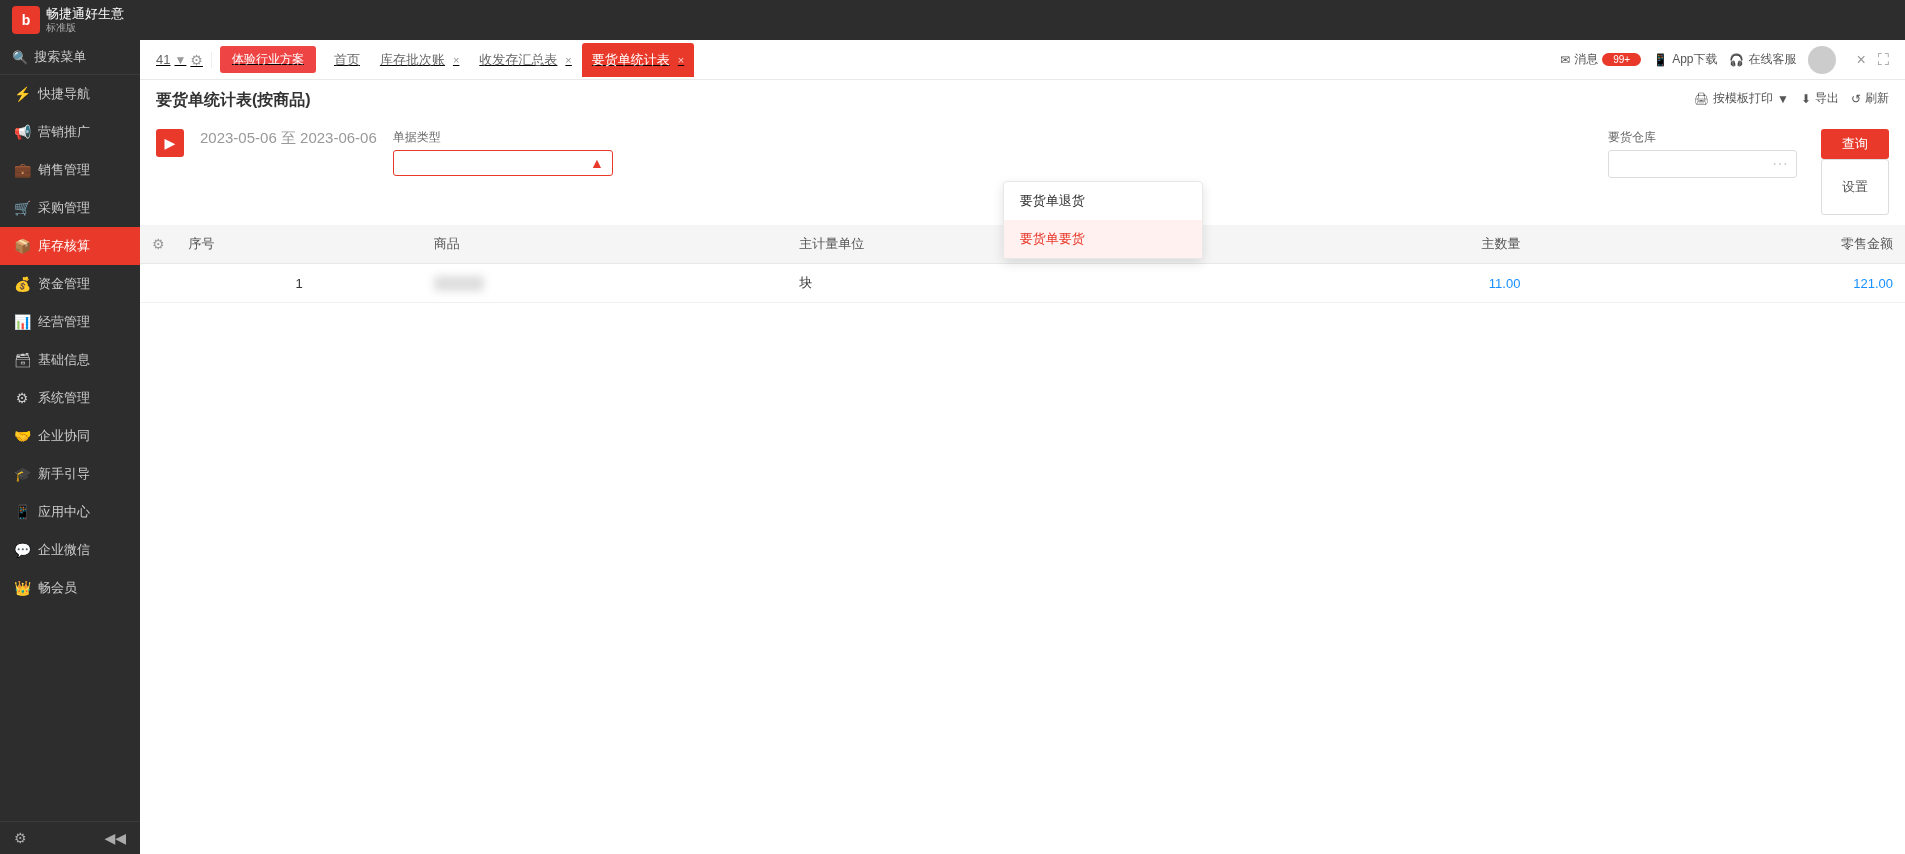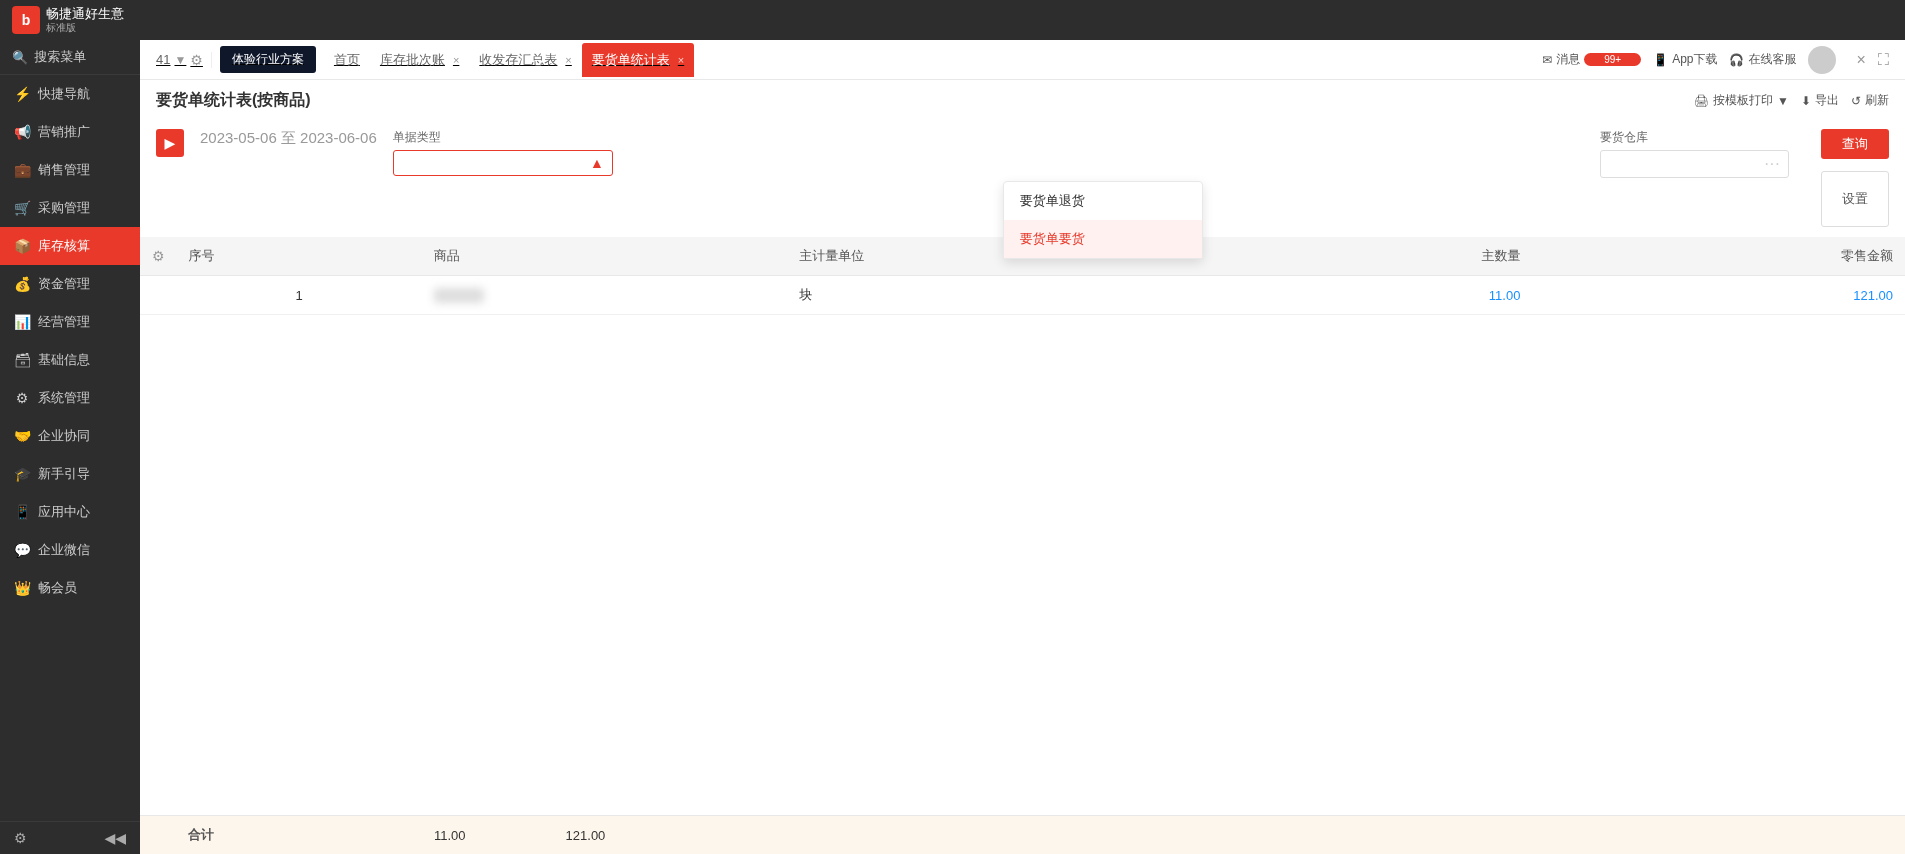--- a/index.html
+++ b/index.html
@@ -146,32 +146,32 @@
       gap: 4px;
       color: #555;
       font-size: 12px;
       cursor: pointer;
     }
     .badge {
       background: #e8392a;
       color: #fff;
       font-size: 10px;
       border-radius: 8px;
-      padding: 1px 20px;
+      padding: 1px 11px;
       min-width: 18px;
       text-align: center;
     }
     .user-avatar {
       width: 28px;
       height: 28px;
       background: #ccc;
       border-radius: 50%;
     }
     .header-btn {
-      background: #0f172a;
+      background: #ef4444;
       color: #fff;
       border: none;
       border-radius: 3px;
       padding: 5px 12px;
       font-size: 12px;
       cursor: pointer;
       white-space: nowrap;
     }
     .tab-nav-close { color: #999; cursor: pointer; font-size: 16px; margin-left: 8px; }
     .tab-expand { color: #999; cursor: pointer; font-size: 16px; }
@@ -188,21 +188,21 @@
     
     .page-header {
       background: #fff;
       padding: 10px 16px 0 16px;
       display: flex;
       flex-direction: column;
       flex-shrink: 0;
     }
     .page-title-row {
       display: flex;
-      align-items: center;
+      align-items: flex-start;
       justify-content: space-between;
       margin-bottom: 8px;
     }
     .page-title {
       font-size: 16px;
       font-weight: bold;
       color: #333;
     }
     .page-actions {
       display: flex;
@@ -573,21 +573,21 @@
         </div>
 
         <div class="filter-group" style="margin-left:auto;">
           <span class="filter-label">要货仓库</span>
           <div style="display:flex;align-items:center;border:1px solid #ddd;border-radius:3px;padding:4px 8px;min-width:180px;">
             <input type="text" style="border: none; outline: none; font-size: 12px; flex: 1 1 0%;">
             <span style="color:#ccc;">···</span>
           </div>
         </div>
 
-        <div style="display:flex;flex-direction:column;justify-content:center;gap:12px;margin-left:16px;">
+        <div style="display:flex;flex-direction:column;justify-content:center;gap:0;margin-left:8px;">
           <button class="query-btn">查询</button>
           <button class="settings-btn">设置</button>
         </div>
       </div>
 
       <div class="table-container">
         <table>
           <thead>
             <tr>
               <th class="col-settings">
@@ -608,22 +608,15 @@
                 <span class="blurred">&nbsp;&nbsp;&nbsp;&nbsp;&nbsp;&nbsp;&nbsp;&nbsp;&nbsp;&nbsp;&nbsp;&nbsp;&nbsp;&nbsp;</span>
               </td>
               <td>块</td>
               <td class="text-right link-text">11.00</td>
               <td class="text-right link-text">121.00</td>
             </tr>
           </tbody>
         </table>
       </div>
 
-      <div class="table-footer">
-        <span class="total-label">合计</span>
-        <div class="total-values">
-          <span class="total-val" style="margin-left:20px;">11.00</span>
-          <span class="total-val">121.00</span>
-        </div>
-      </div>
     </div>
   </div>
 </div>
 
 </body></html>

